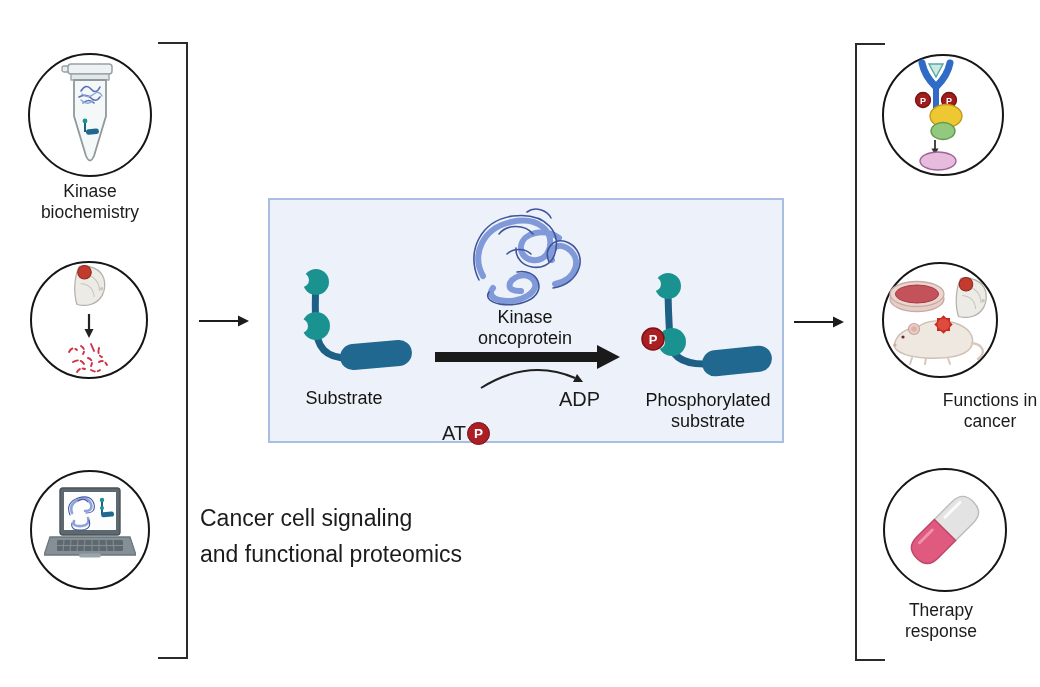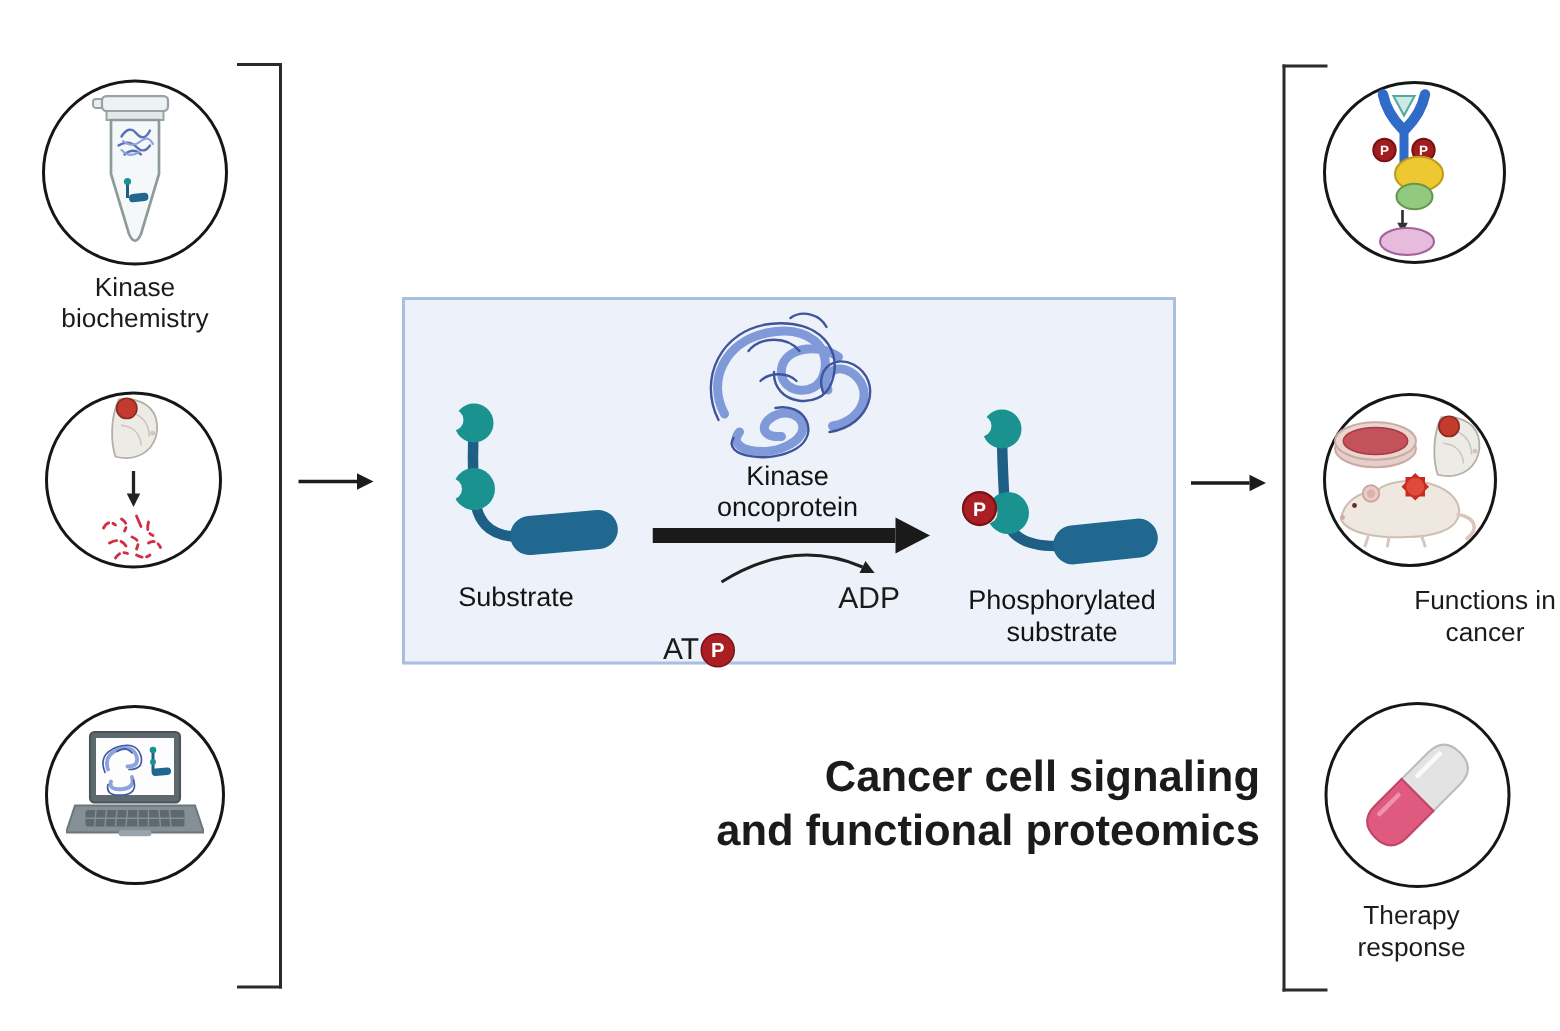--- a/index.html
+++ b/index.html
@@ -1,22 +1,22 @@
 <!DOCTYPE html>
 <html><head>
 <meta charset="utf-8">
 <style>
   html,body{margin:0;padding:0;background:#fff;}
   .canvas{position:relative;width:1040px;height:687px;background:#ffffff;overflow:hidden;
           font-family:"Liberation Sans", sans-serif;color:#1b1b1b;}
   .abs{position:absolute;}
   .lab-title{position:absolute;left:321px;top:105px;width:400px;text-align:center;
              font-size:35px;font-weight:700;letter-spacing:.5px;line-height:42px;}
-  .subtitle{position:absolute;left:200px;top:500px;width:640px;text-align:right;
-            font-size:29px;font-weight:700;line-height:36px;white-space:pre-line;}
+  .subtitle{position:absolute;left:200px;top:500px;width:640px;text-align:left;
+            font-size:23px;font-weight:400;line-height:36px;white-space:pre-line;}
   .bracket{position:absolute;border:0 solid #2b2b2b;}
   .bracket-left{left:158px;top:42px;width:28px;height:613px;
                 border-top-width:2.5px;border-right-width:2.5px;border-bottom-width:2.5px;}
   .bracket-right{left:855px;top:43px;width:28px;height:614px;
                  border-top-width:2.5px;border-left-width:2.5px;border-bottom-width:2.5px;}
   .circle{position:absolute;border:2.6px solid #161616;border-radius:50%;background:#fff;
           display:flex;align-items:center;justify-content:center;box-sizing:border-box;}
   .cap-label{position:absolute;text-align:center;font-size:17.5px;line-height:21px;
              white-space:pre-line;color:#1b1b1b;}
   .panel{position:absolute;left:268px;top:198px;width:516px;height:245px;background:#edf2fa;

